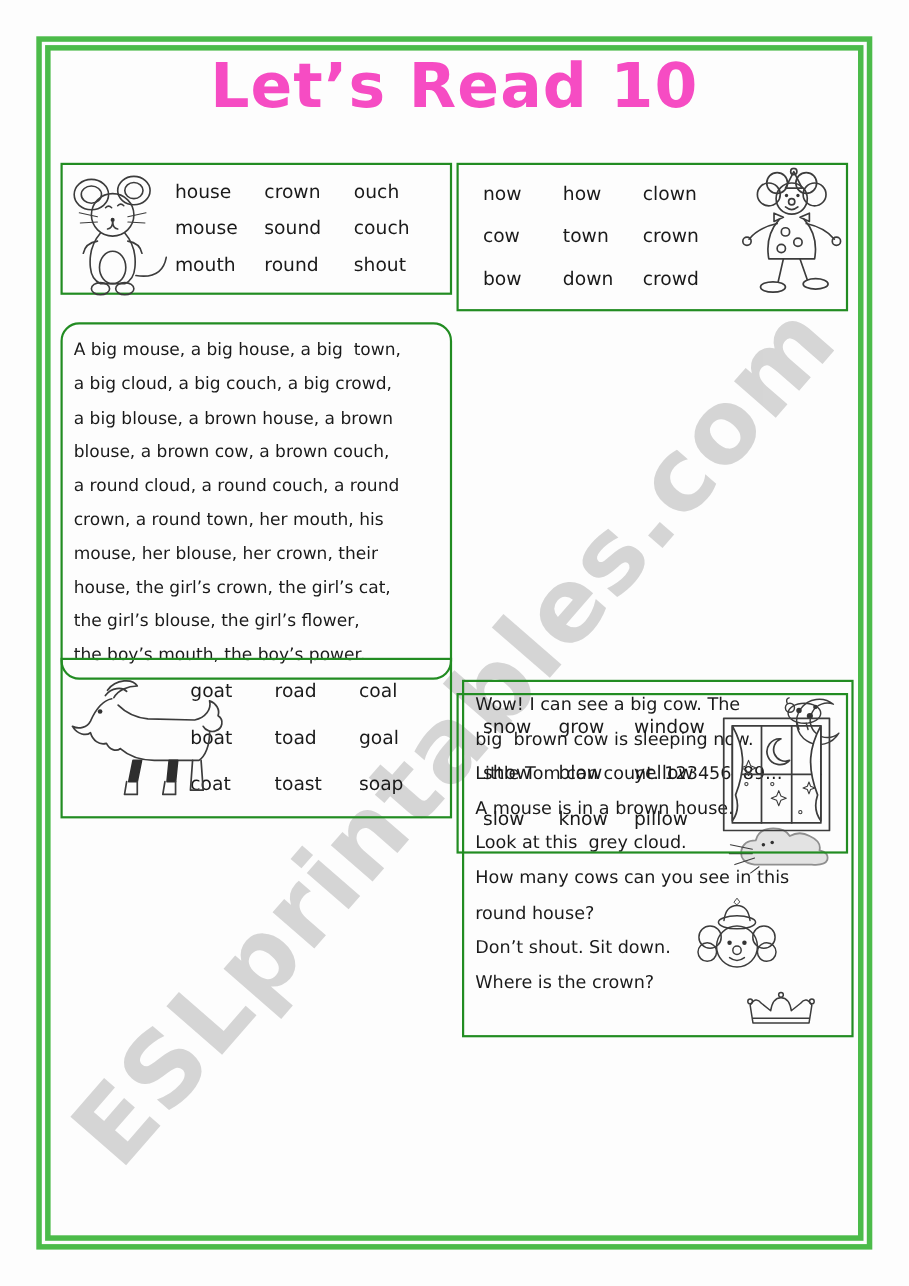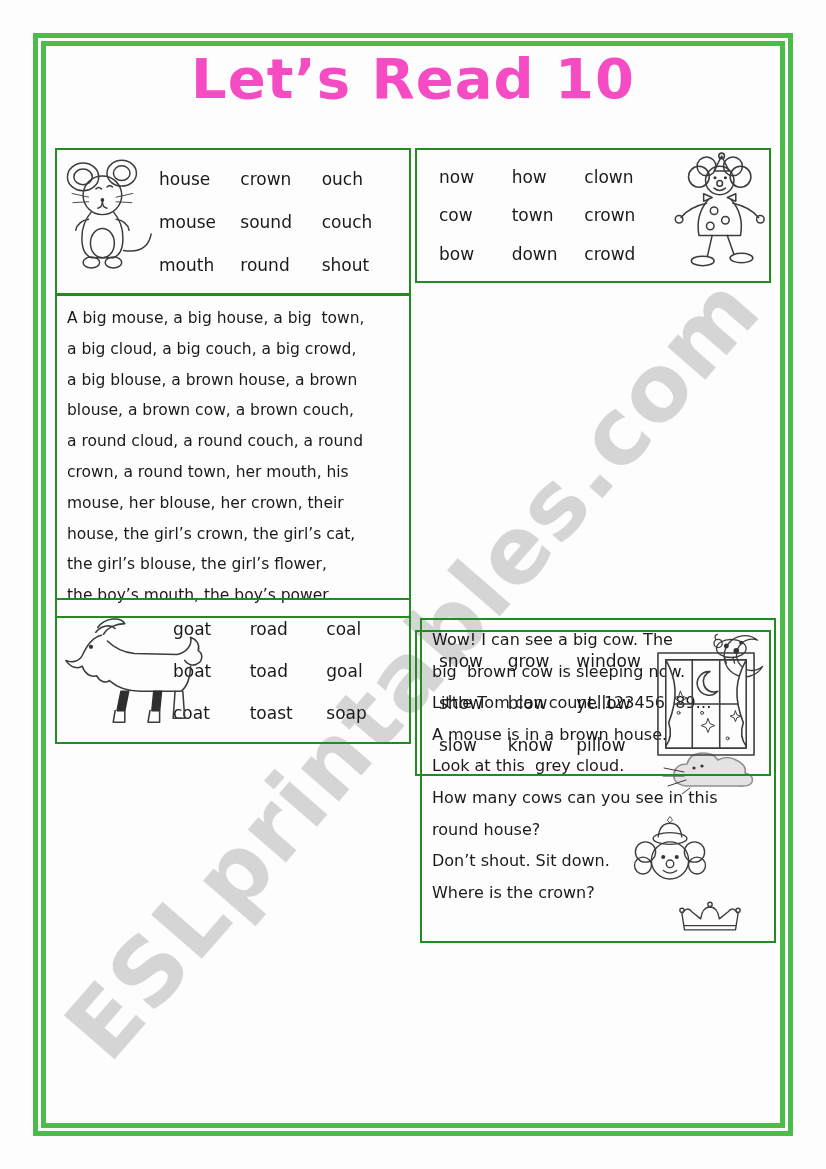--- a/index.html
+++ b/index.html
@@ -14,23 +14,23 @@
         font-size:92px;font-weight:bold;letter-spacing:2px;white-space:nowrap;
         color:var(--wm);opacity:.48;pointer-events:none;}
   .frame{position:absolute;left:33px;top:33px;width:760px;height:1103px;
         border:5px solid var(--green-page);box-sizing:border-box;z-index:2;pointer-events:none;}
   .frame-inner{position:absolute;inset:3px;border:5px solid var(--green-page);}
   .title{position:absolute;top:46px;left:0;width:100%;margin:0;text-align:center;
         font-size:56px;font-weight:bold;color:var(--pink);letter-spacing:1px;z-index:3;}
   .box{position:absolute;border:2px solid var(--green-box);box-sizing:border-box;
         background:transparent;z-index:2;}
   
-  #box1{left:55px;top:148px;width:356px;height:148px;}
+  #box1{left:55px;top:148px;width:356px;height:120px;}
   #box2{left:415px;top:148px;width:356px;height:135px;}
-  #box3{left:55px;top:293px;width:356px;height:325px;}
+  #box3{left:55px;top:293px;width:356px;height:325px;border-radius:17px;}
   #box4{left:420px;top:293px;width:356px;height:325px;}
   #box5{left:55px;top:598px;width:356px;height:146px;}
   #box6{left:415px;top:630px;width:356px;height:146px;}
   
   .wbox{display:flex;align-items:stretch;}
   .imgslot{flex:0 0 auto;position:relative;}
   .wgrid{flex:1;display:grid;grid-template-columns:1fr 1fr 1fr;align-items:center;
          font-size:17px;padding:8px 6px;}
   .wgrid span{justify-self:start;white-space:pre;}
   .pad-l .wgrid{padding-left:4px;}

